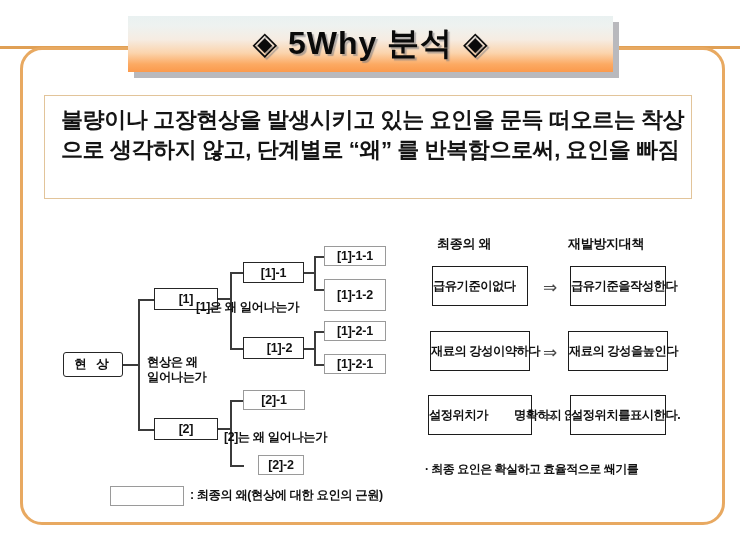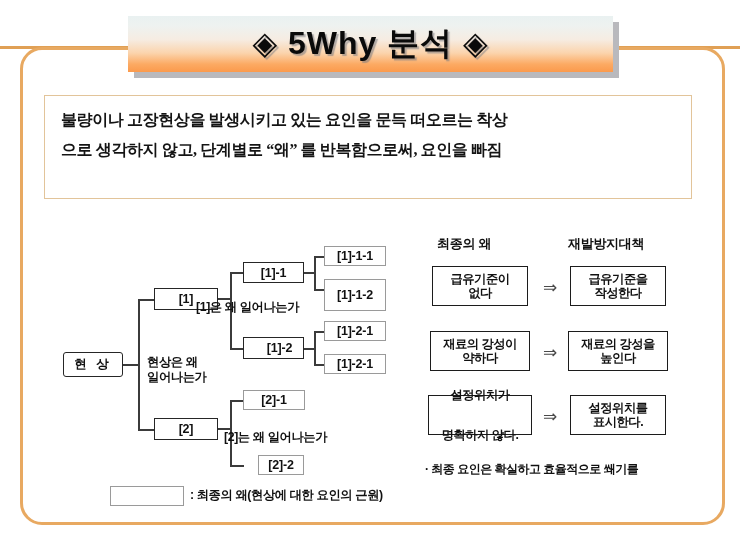--- a/index.html
+++ b/index.html
@@ -64,27 +64,26 @@
   #desc-box {
     position: absolute;
     left: 44px; top: 95px;
     width: 648px; height: 104px;
     border: 1px solid #e2c49a;
     box-sizing: border-box;
     background: #ffffff;
     padding: 9px 14px 0 16px;
   }
   .desc-line {
-    font-size: 16px;
+    font-size: 22px;
     font-weight: bold;
     color: #141414;
     line-height: 30px;
     letter-spacing: -0.4px;
     white-space: nowrap;
-    font-family: Liberation Serif, serif;
   }
   #tree-panel  { left: 56px;  top: 220px; width: 334px; height: 298px; }
   #action-panel{ left: 404px; top: 220px; width: 296px; height: 298px; }
 
   
   .node {
     position: absolute;
     box-sizing: border-box;
     display: flex;
     align-items: center;
@@ -149,23 +148,22 @@
   }
   #head-cause  { left: 437px; top: 235px; }
   #head-action { left: 568px; top: 235px; }
 
   .act-box {
     position: absolute;
     box-sizing: border-box;
     border: 1.7px solid #1c1c1c;
     background: #ffffff;
     display: flex;
-    flex-direction: column;
+    flex-direction: row;
     align-items: center;
-    justify-content: center;
     font-size: 12.3px;
     font-weight: bold;
     color: #111;
     line-height: 14.5px;
     letter-spacing: -0.5px;
     text-align: center;
     white-space: nowrap;
   }
   .act-arrow {
     position: absolute;

